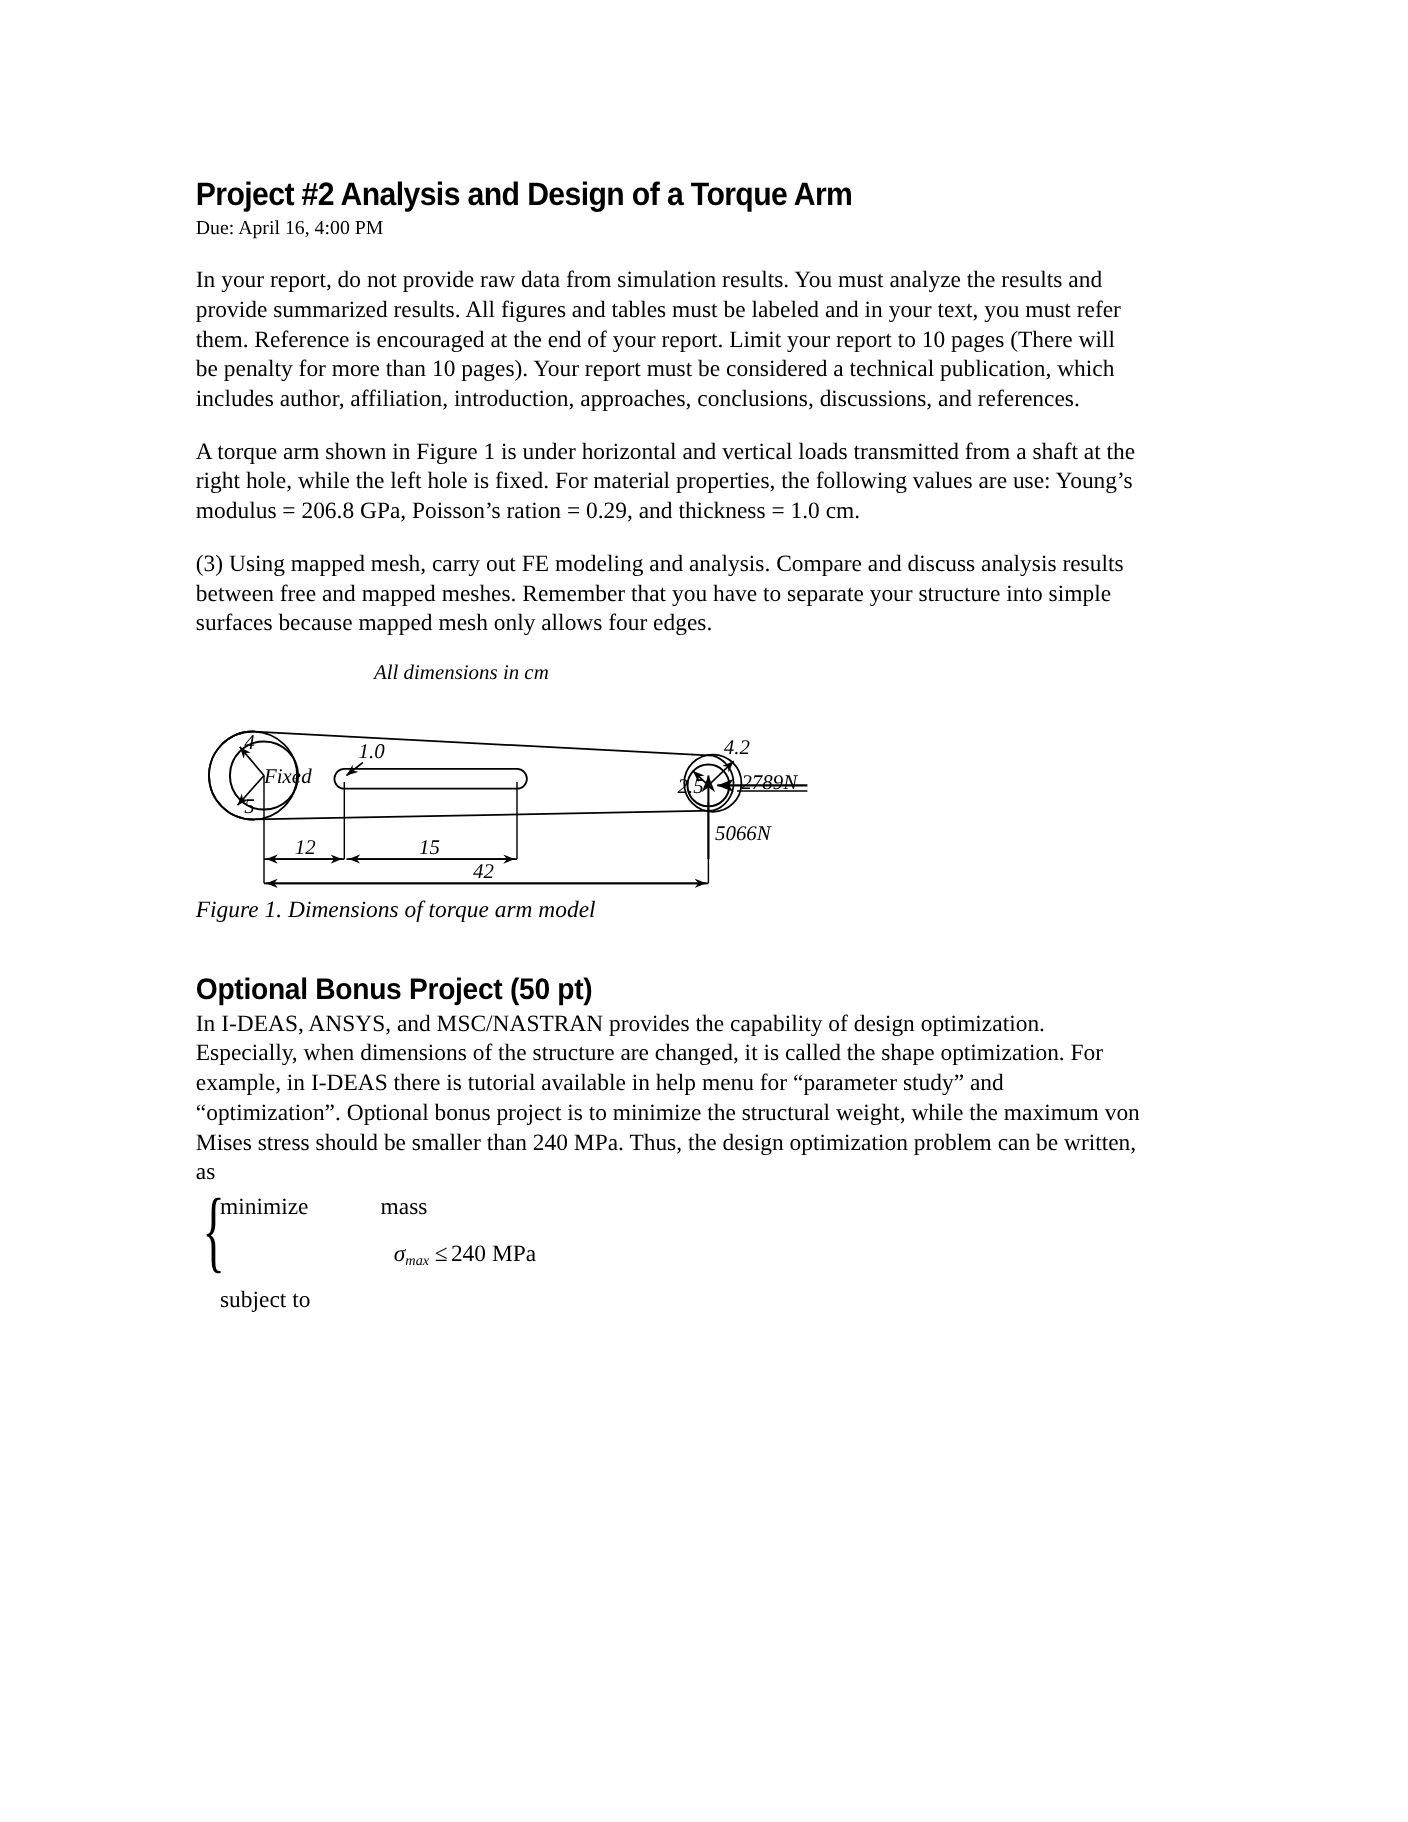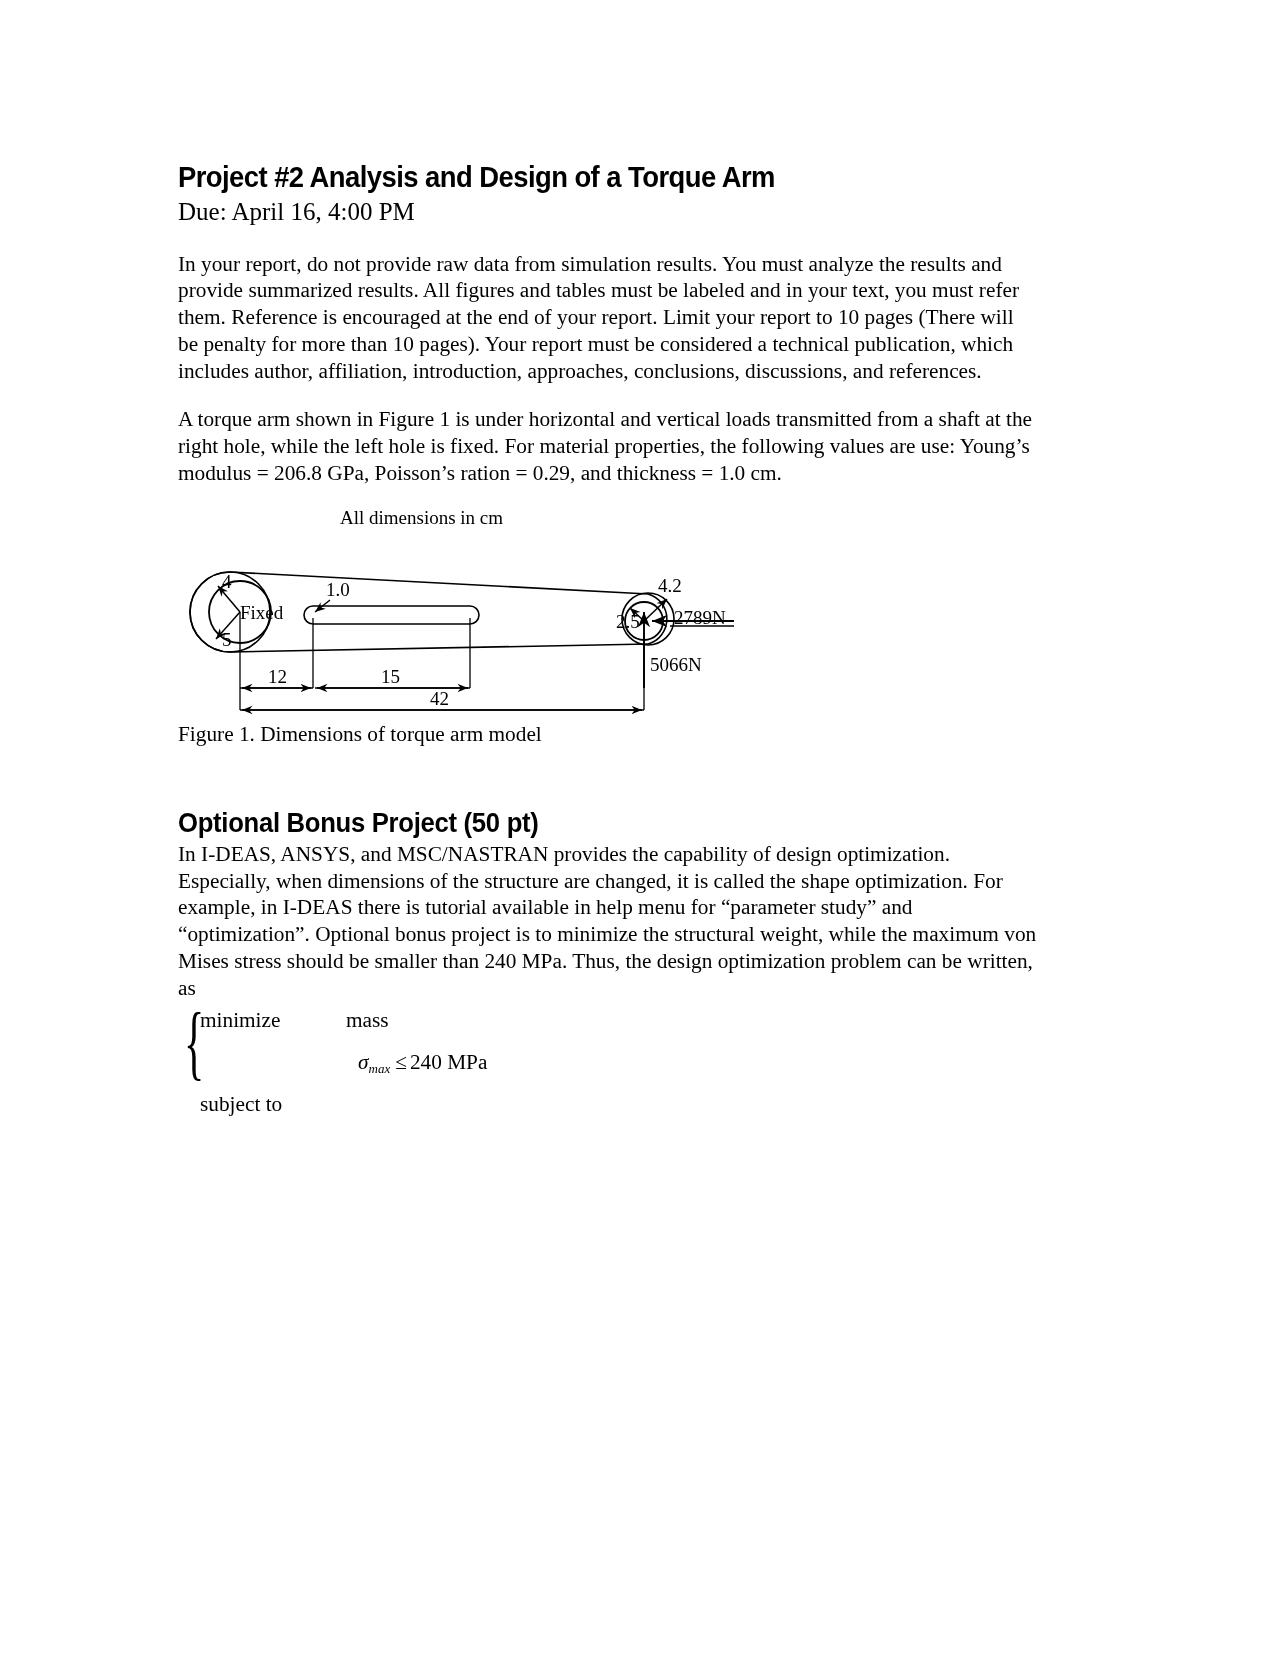--- a/index.html
+++ b/index.html
@@ -18,21 +18,21 @@
     font-family:"Liberation Sans", sans-serif;
     font-weight:bold;
     font-size:29.5px;
     letter-spacing:-0.6px;
     transform:scaleX(0.93);
     transform-origin:left center;
     margin:0 0 3px 0;
     line-height:1.12;
   }
   .due {
-    font-size:25px;
+    font-size:18px;
     line-height:1.3;
     margin:0 0 22px 0;
   }
   p.body {
     font-size:21.3px;
     line-height:1.265;
     margin:0 0 21px 0;
     text-align:left;
   }
 
@@ -45,21 +45,21 @@
     transform-origin:left center;
     margin:0 0 2px 0;
   }
   p.bonus {
     font-size:21.3px;
     line-height:1.265;
     margin:0 0 4px 0;
   }
 
   
-  .figure-block { position:relative; width:860px; margin:14px 0 16px 0; }
+  .figure-block { position:relative; width:860px; margin:14px 0 0 0;font-style:italic; }
   .fig-caption {
     font-size:21.3px;
     line-height:1.2;
     margin-top:2px;
   }
   svg.torque { display:block; }
 
   
   .eq-wrap {
     position:relative;
@@ -88,20 +88,21 @@
 <body>
 
 <div class="page">
   <div class="content">
 
     <h1 class="doc-title">Project #2 Analysis and Design of a Torque Arm</h1>
     <div class="due">Due: April 16, 4:00 PM</div>
 
     <p class="body">In your report, do not provide raw data from simulation results. You must analyze the results and provide summarized results. All figures and tables must be labeled and in your text, you must refer them. Reference is encouraged at the end of your report. Limit your report to 10 pages (There will be penalty for more than 10 pages). Your report must be considered a technical publication, which includes author, affiliation, introduction, approaches, conclusions, discussions, and references.</p>
     <p class="body">A torque arm shown in Figure 1 is under horizontal and vertical loads transmitted from a shaft at the right hole, while the left hole is fixed. For material properties, the following values are use: Young’s modulus = 206.8 GPa, Poisson’s ration = 0.29, and thickness = 1.0 cm.</p>
+    <p class="body">(3) Using mapped mesh, carry out FE modeling and analysis. Compare and discuss analysis results between free and mapped meshes. Remember that you have to separate your structure into simple surfaces because mapped mesh only allows four edges.</p>
 
     <div class="figure-block">
 
       <svg class="torque" width="600" height="212" viewBox="0 0 600 212">
 
         <text x="162" y="16" font-family="Liberation Serif, serif" font-size="19">All dimensions in cm</text>
 
         <g fill="none" stroke="#000" stroke-width="1.6">
 
           <path d="M 52,64 A 40,40 0 0 0 52,144"></path>

